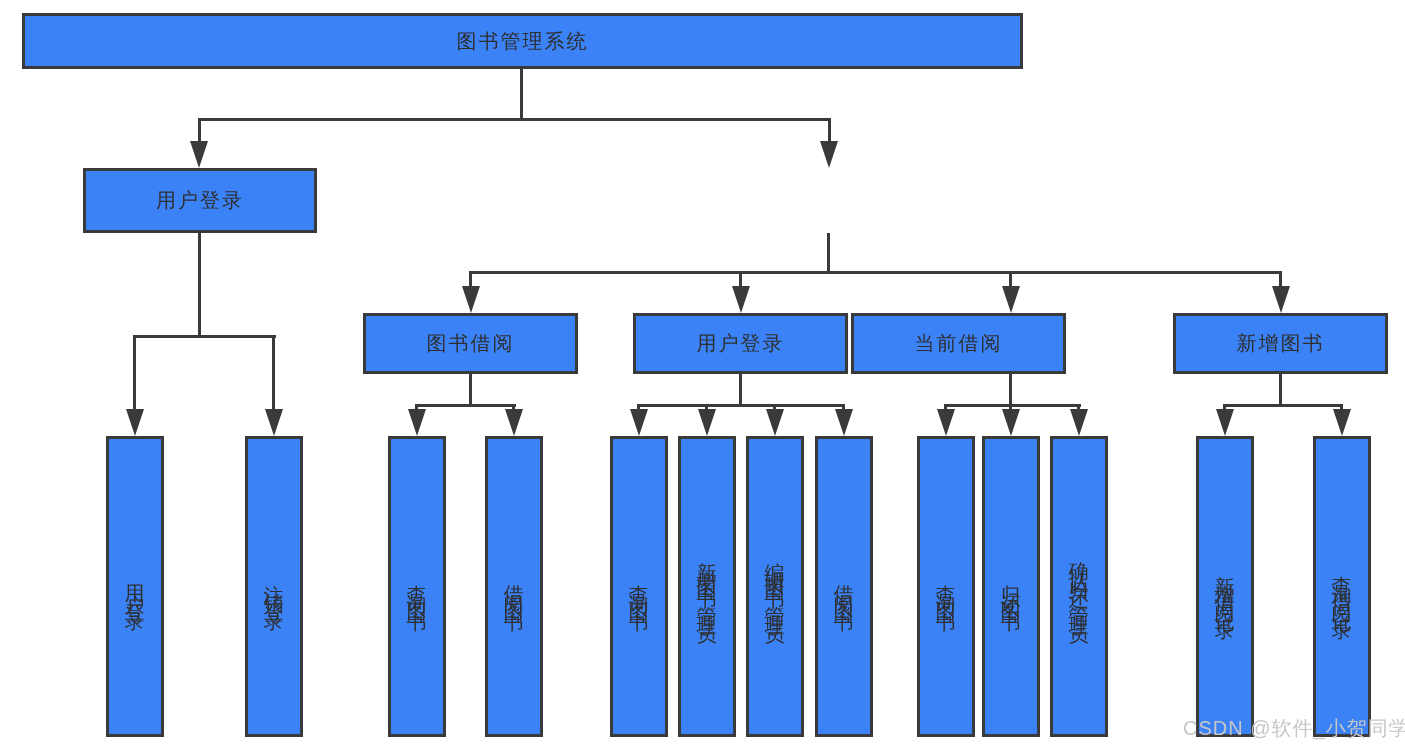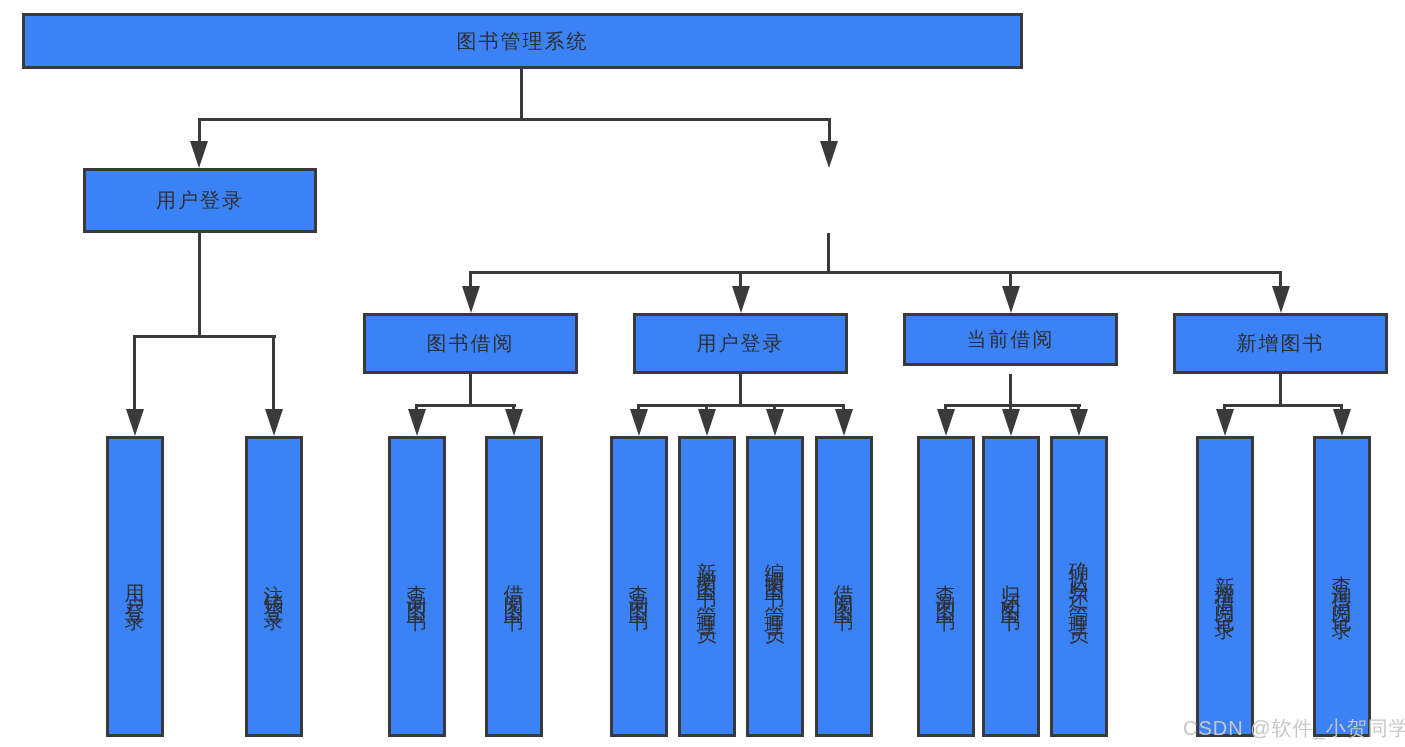--- a/index.html
+++ b/index.html
@@ -31,21 +31,21 @@
 
 <div class="canvas">
 
   <div class="box" style="left:22px;top:13px;width:1001px;height:56px">图书管理系统</div>
 
   <div class="box" style="left:83px;top:168px;width:234px;height:65px">用户登录</div>
 
 
   <div class="box" style="left:363px;top:313px;width:215px;height:61px">图书借阅</div>
   <div class="box" style="left:633px;top:313px;width:215px;height:61px">用户登录</div>
-  <div class="box" style="left:903px;top:313px;width:215px;height:53px">当前借阅</div>
+  <div class="box" style="left:851px;top:313px;width:215px;height:61px">当前借阅</div>
   <div class="box" style="left:1173px;top:313px;width:215px;height:61px">新增图书</div>
 
   <div class="box vtext" style="left:106px;top:436px;width:58px;height:301px">用户登录</div>
   <div class="box vtext" style="left:245px;top:436px;width:58px;height:301px">注销登录</div>
 
   <div class="box vtext" style="left:388px;top:436px;width:58px;height:301px">查询图书</div>
   <div class="box vtext" style="left:485px;top:436px;width:58px;height:301px">借阅图书</div>
 
   <div class="box vtext" style="left:610px;top:436px;width:58px;height:301px">查询图书</div>
   <div class="box vtext" style="left:678px;top:436px;width:58px;height:301px">新增图书（管理员）</div>

